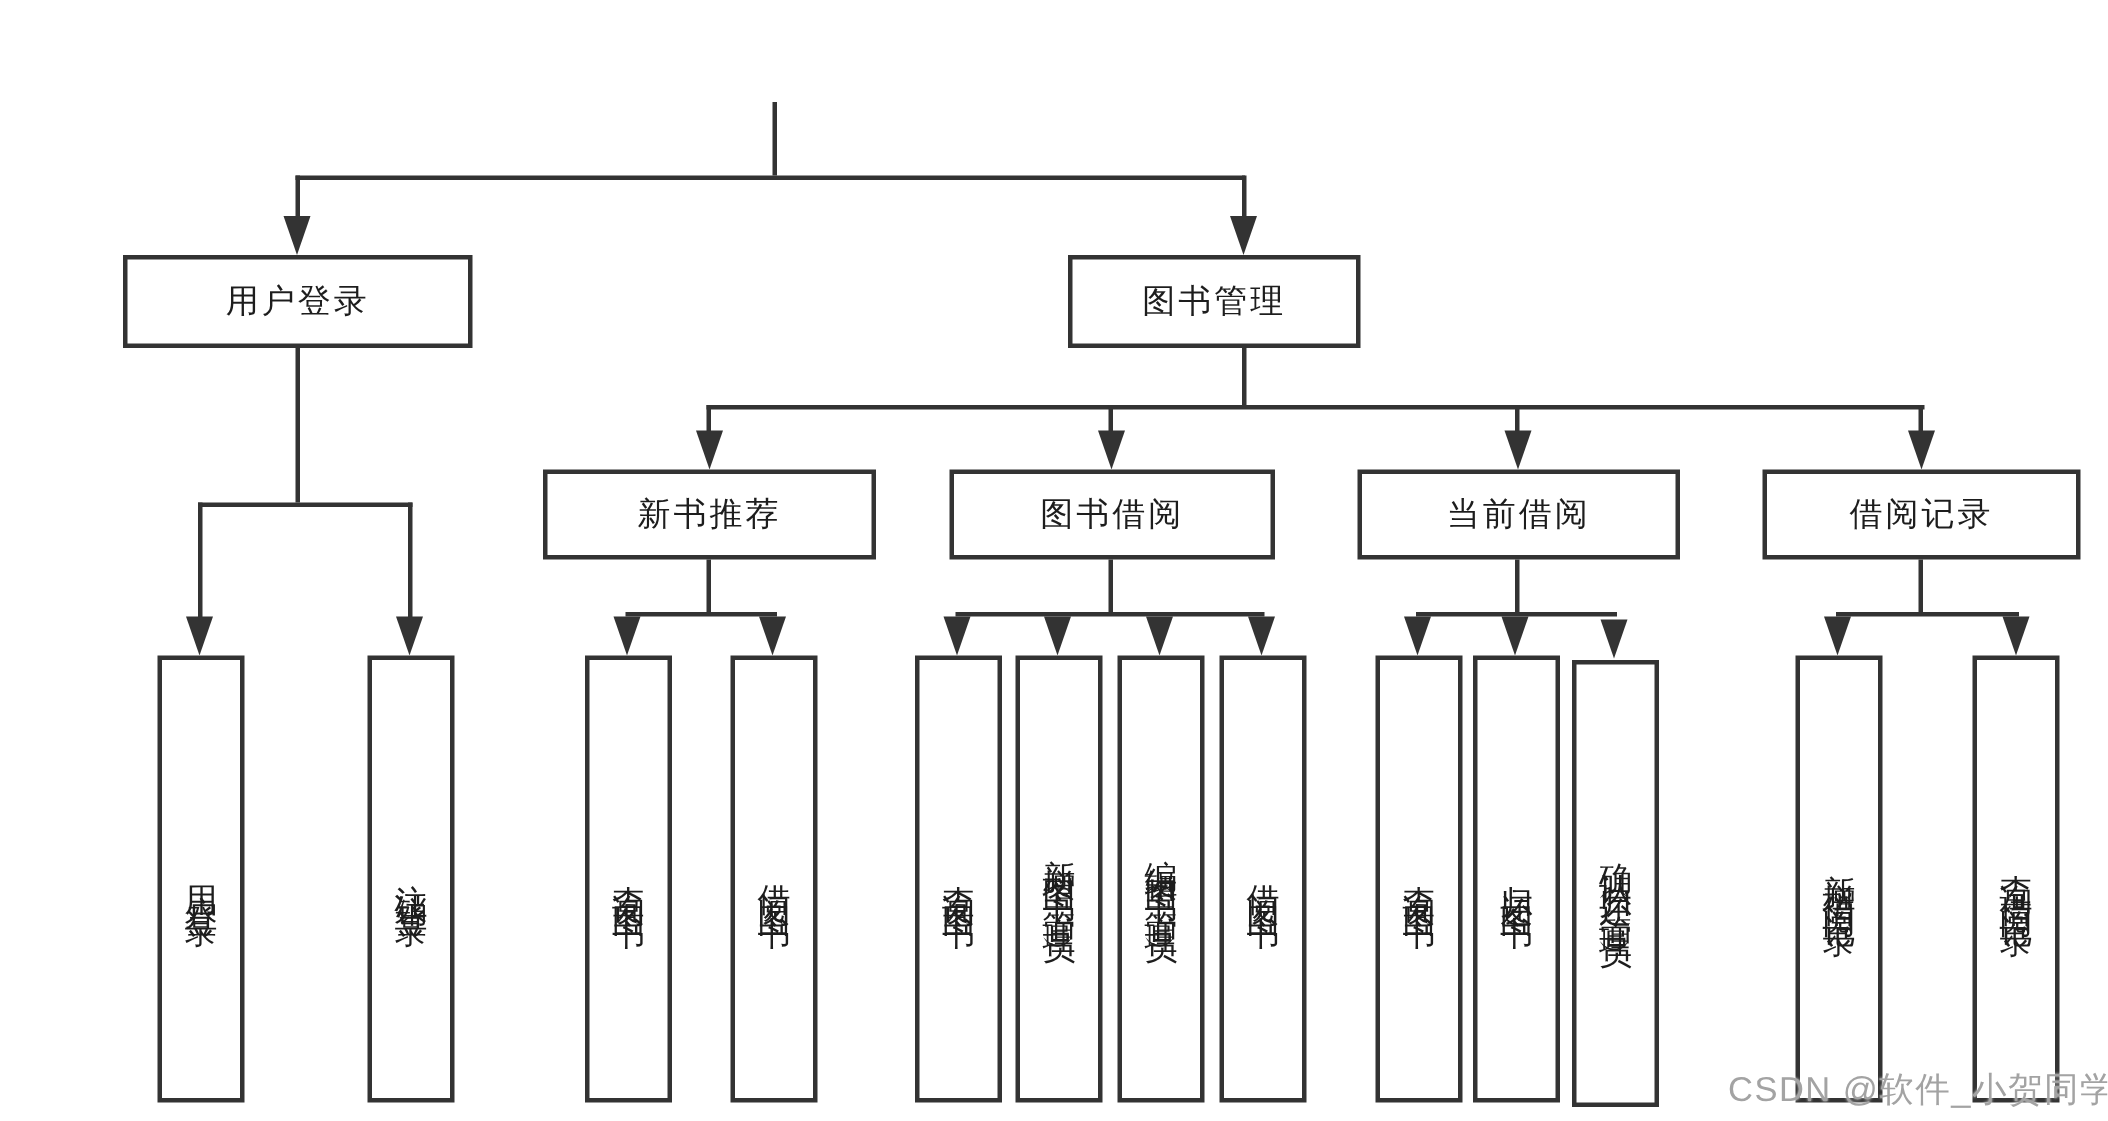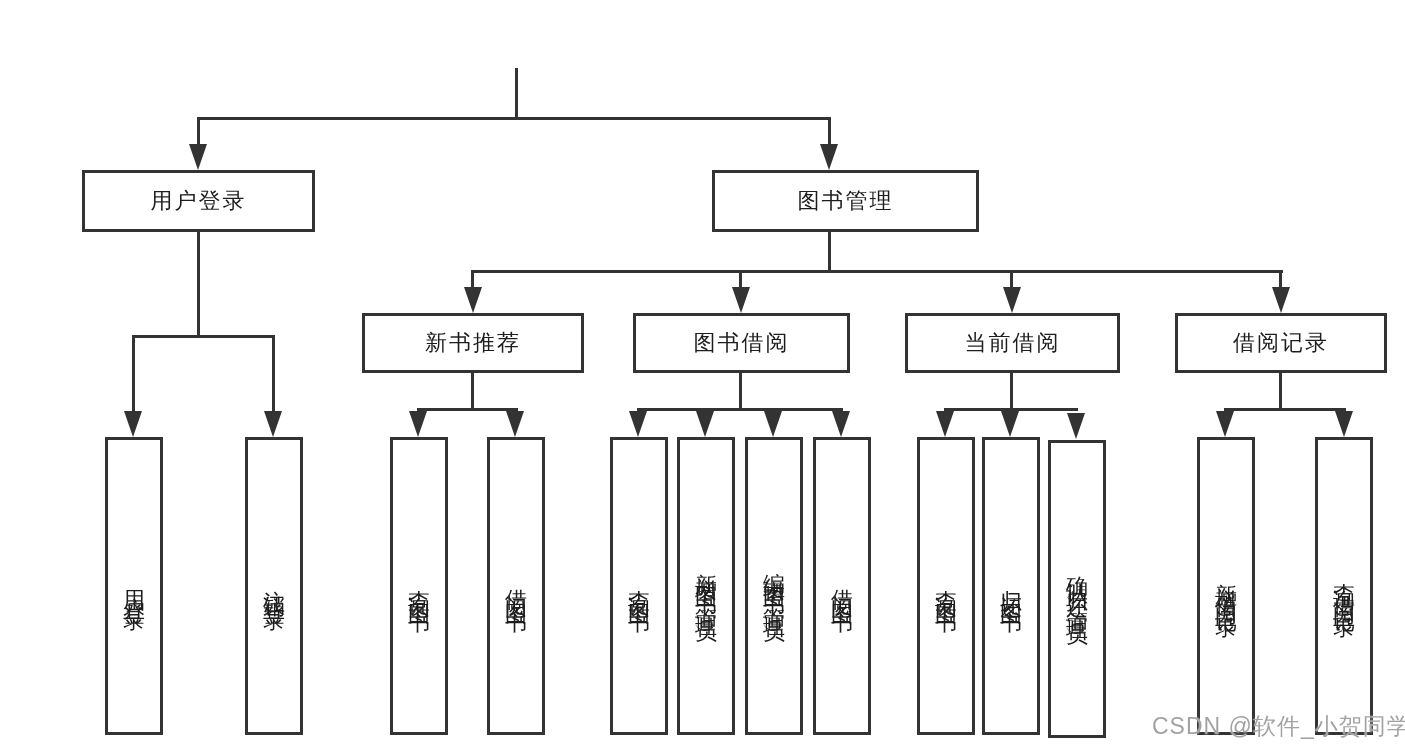--- a/index.html
+++ b/index.html
@@ -76,21 +76,21 @@
   <div>
     <div class="vl" style="left:515px; top:68px; height:49px;"></div>
     <div class="hl" style="left:197px; top:117px; width:633px;"></div>
     <div class="vl" style="left:197px; top:117px; height:30px;"></div>
     <div class="vl" style="left:828px; top:117px; height:30px;"></div>
     <div class="ah" style="left:189px; top:144px;"></div>
     <div class="ah" style="left:820px; top:144px;"></div>
   </div>
 
   <div class="box" style="left:82px; top:170px; width:233px; height:62px;">用户登录</div>
-  <div class="box" style="left:712px; top:170px; width:267px; height:62px;">图书管理</div>
+  <div class="box" style="left:712px; top:170px; width:195px; height:62px;">图书管理</div>
 
   <div>
     <div class="vl" style="left:197px; top:232px; height:103px;"></div>
     <div class="hl" style="left:132px; top:335px; width:143px;"></div>
     <div class="vl" style="left:132px; top:335px; height:78px;"></div>
     <div class="vl" style="left:272px; top:335px; height:78px;"></div>
     <div class="ah" style="left:124px; top:411px;"></div>
     <div class="ah" style="left:264px; top:411px;"></div>
   </div>
 

